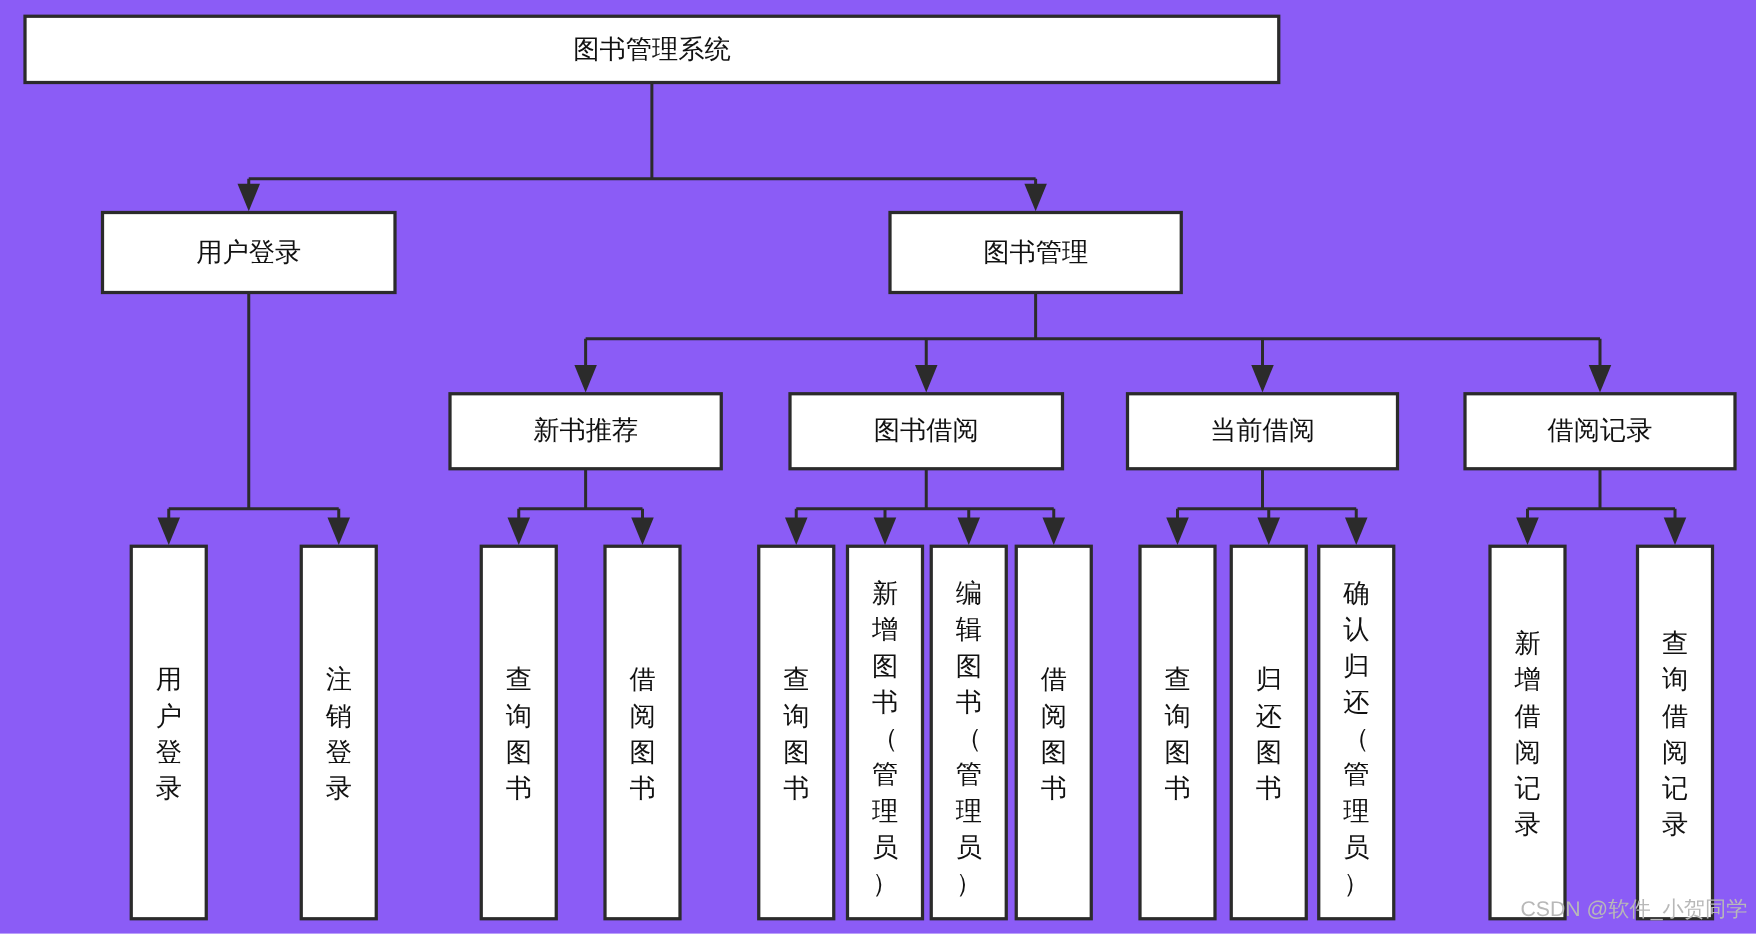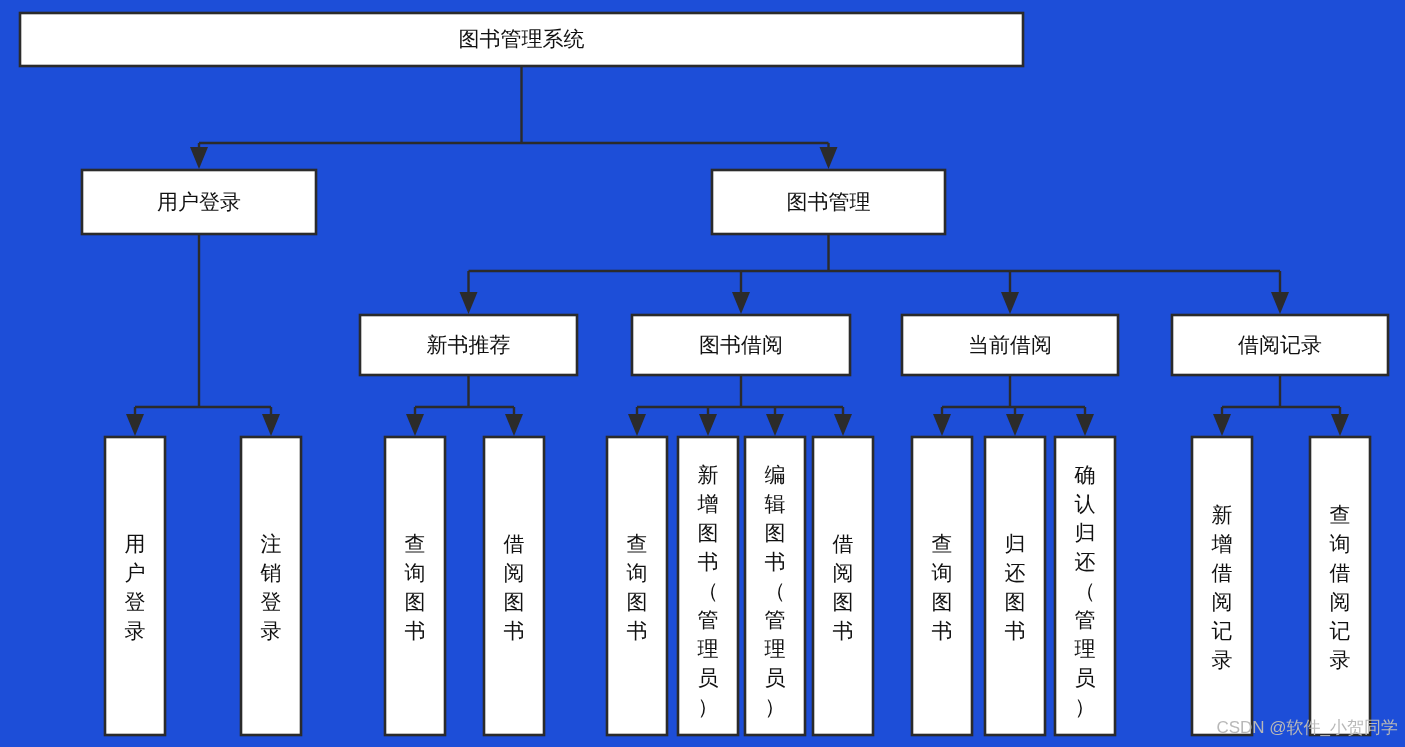--- a/index.html
+++ b/index.html
@@ -10,21 +10,21 @@
   body {
     width: 1405px;
     height: 747px;
     font-family: "Liberation Sans", sans-serif;
     overflow: hidden;
   }
   #diagram-root {
     position: relative;
     width: 1405px;
     height: 747px;
-    background: #1d4ed8;
+    background: #8b5cf6;
   }
   svg.diagram-svg {
     position: absolute;
     top: 0;
     left: 0;
     width: 1405px;
     height: 747px;
     display: block;
   }
   .node-box {

